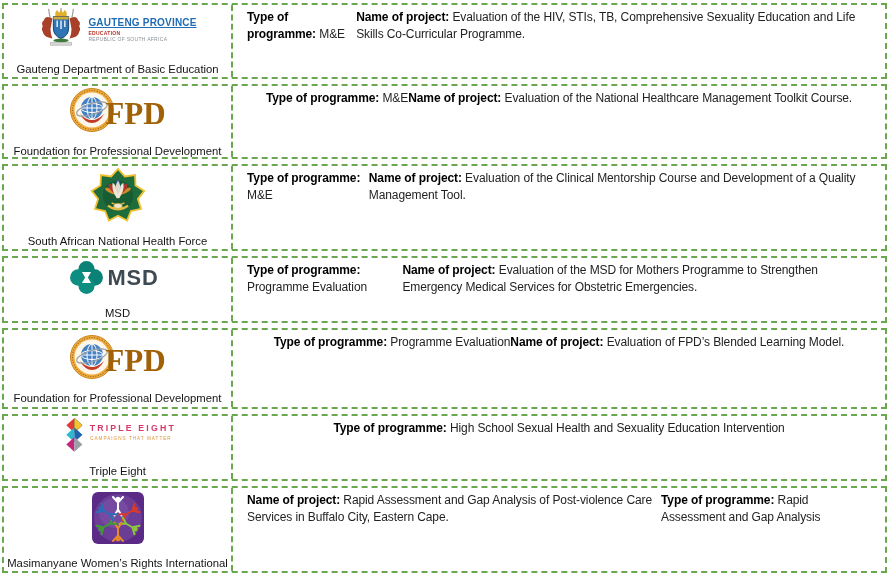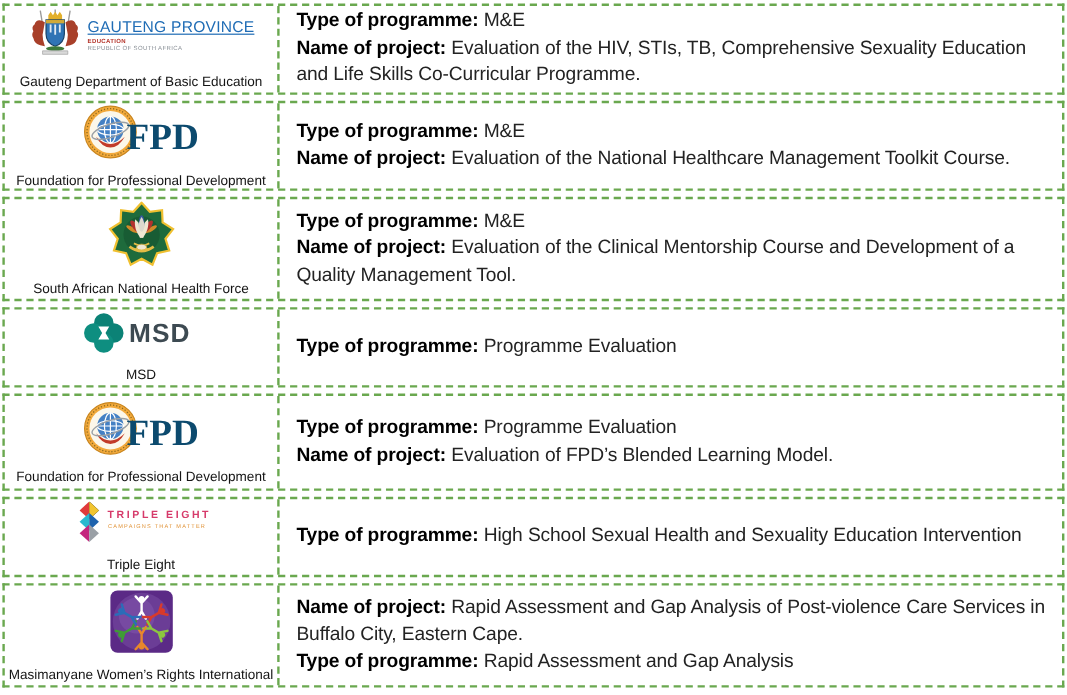--- a/index.html
+++ b/index.html
@@ -25,39 +25,39 @@
   .row.r7{height:87px}
   .cell-logo{
     flex:0 0 229px;width:229px;
     border-right:2px dashed #6aa84f;
     box-sizing:border-box;
     display:flex;flex-direction:column;align-items:center;justify-content:center;
     padding:2px 0;overflow:hidden;
   }
   .cell-text{
     flex:1;
-    display:flex;flex-direction:column;justify-content:center;
+    display:flex;flex-direction:row;justify-content:center;
     padding:4px 14px;
-    font-size:16px;line-height:1.4;color:#232323;letter-spacing:-0.1px;
+    font-size:12px;line-height:1.4;color:#232323;letter-spacing:-0.1px;
   }
   .lbl{font-weight:bold;color:#000;}
   .caption{
     font-size:11.3px;color:#141414;margin-top:12px;white-space:nowrap;text-align:center;
   }
   
   .gau{display:flex;align-items:center;gap:4px;}
   .gau-text{display:flex;flex-direction:column;align-items:flex-start;}
-  .gau-title{font-size:13px;font-weight:normal;color:#1f6cb5;text-decoration:underline;letter-spacing:0.2px;}
+  .gau-title{font-size:10px;font-weight:bold;color:#1f6cb5;text-decoration:underline;letter-spacing:0.2px;}
   .gau-sub1{font-size:5px;color:#b4342a;font-weight:bold;margin-top:2px;letter-spacing:0.3px;}
   .gau-sub2{font-size:5px;color:#8a9097;letter-spacing:0.3px;}
   
   .fpd{display:flex;align-items:center;}
   .fpd-acronym{
     font-family:"Liberation Serif",serif;font-weight:bold;
-    font-size:31px;color:#0c4a6e;margin-left:-10px;margin-top:8px;line-height:1;
+    font-size:31px;color:#a16207;margin-left:-10px;margin-top:8px;line-height:1;
     position:relative;z-index:2;
   }
 </style>
 </head>
 <body>
 
 <div class="wrap">
 
   <div class="row r1">
     <div class="cell-logo">
@@ -143,20 +143,21 @@
         <circle cx="29.5" cy="20" r="9.3" fill="#0b8276"></circle>
         <circle cx="20" cy="29.5" r="9.3" fill="#0e8e80"></circle>
         <circle cx="10.5" cy="20" r="9.3" fill="#0e8e80"></circle>
         <polygon points="14.8,13.8 25.2,13.8 21.6,20 25.2,26.2 14.8,26.2 18.4,20" fill="#ffffff"></polygon>
         <text x="44" y="29" font-size="25" font-weight="bold" fill="#3d4a52" letter-spacing="1">MSD</text>
       </svg>
       <div class="caption">MSD</div>
     </div>
     <div class="cell-text">
       <div><span class="lbl">Type of programme:</span> <span>Programme Evaluation</span></div>
+      <div><span class="lbl">Name of project:</span> <span>Evaluation of the MSD for Mothers Programme to Strengthen Emergency Medical Services for Obstetric Emergencies.</span></div>
     </div>
   </div>
 
   <div class="row r5">
     <div class="cell-logo">
       <div class="fpd">
         <svg width="46" height="46" viewBox="0 0 46 46">
           <circle cx="23" cy="23" r="21.5" fill="#f2a93b" stroke="#c9861f" stroke-width="1"></circle>
           <circle cx="23" cy="23" r="17.5" fill="#fcf7ea"></circle>
           <circle cx="23" cy="23" r="19.5" fill="none" stroke="#8a6a20" stroke-width="1.1" stroke-dasharray="1,1.6"></circle>

